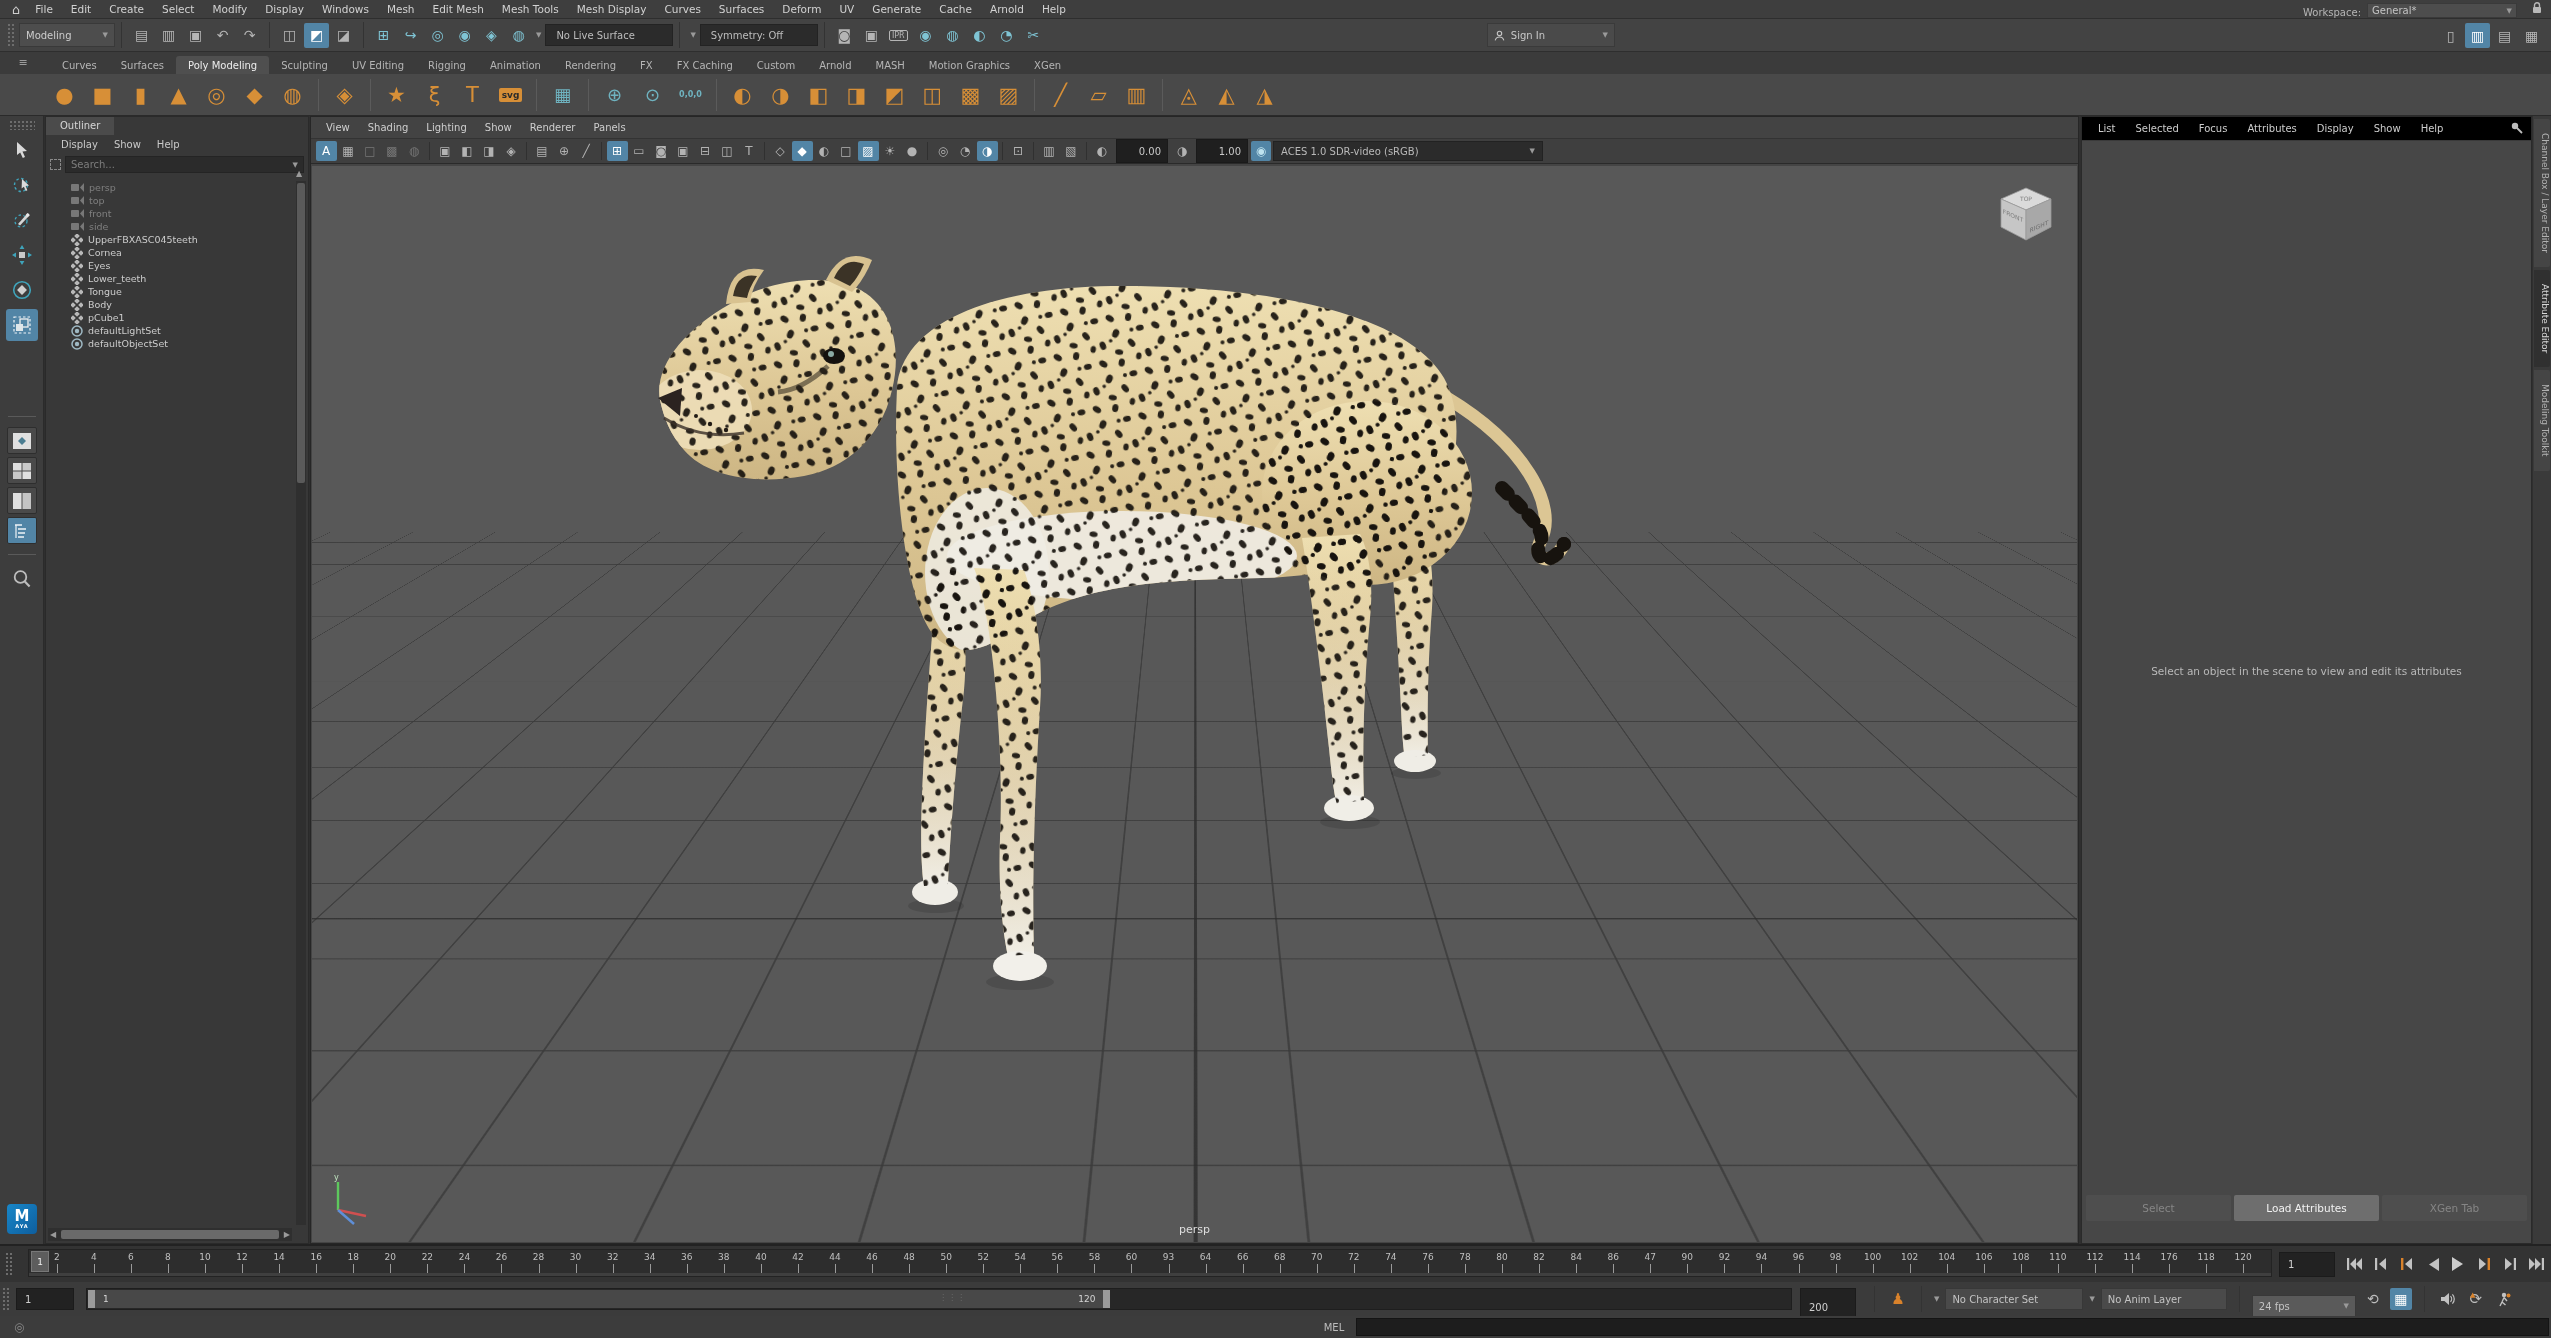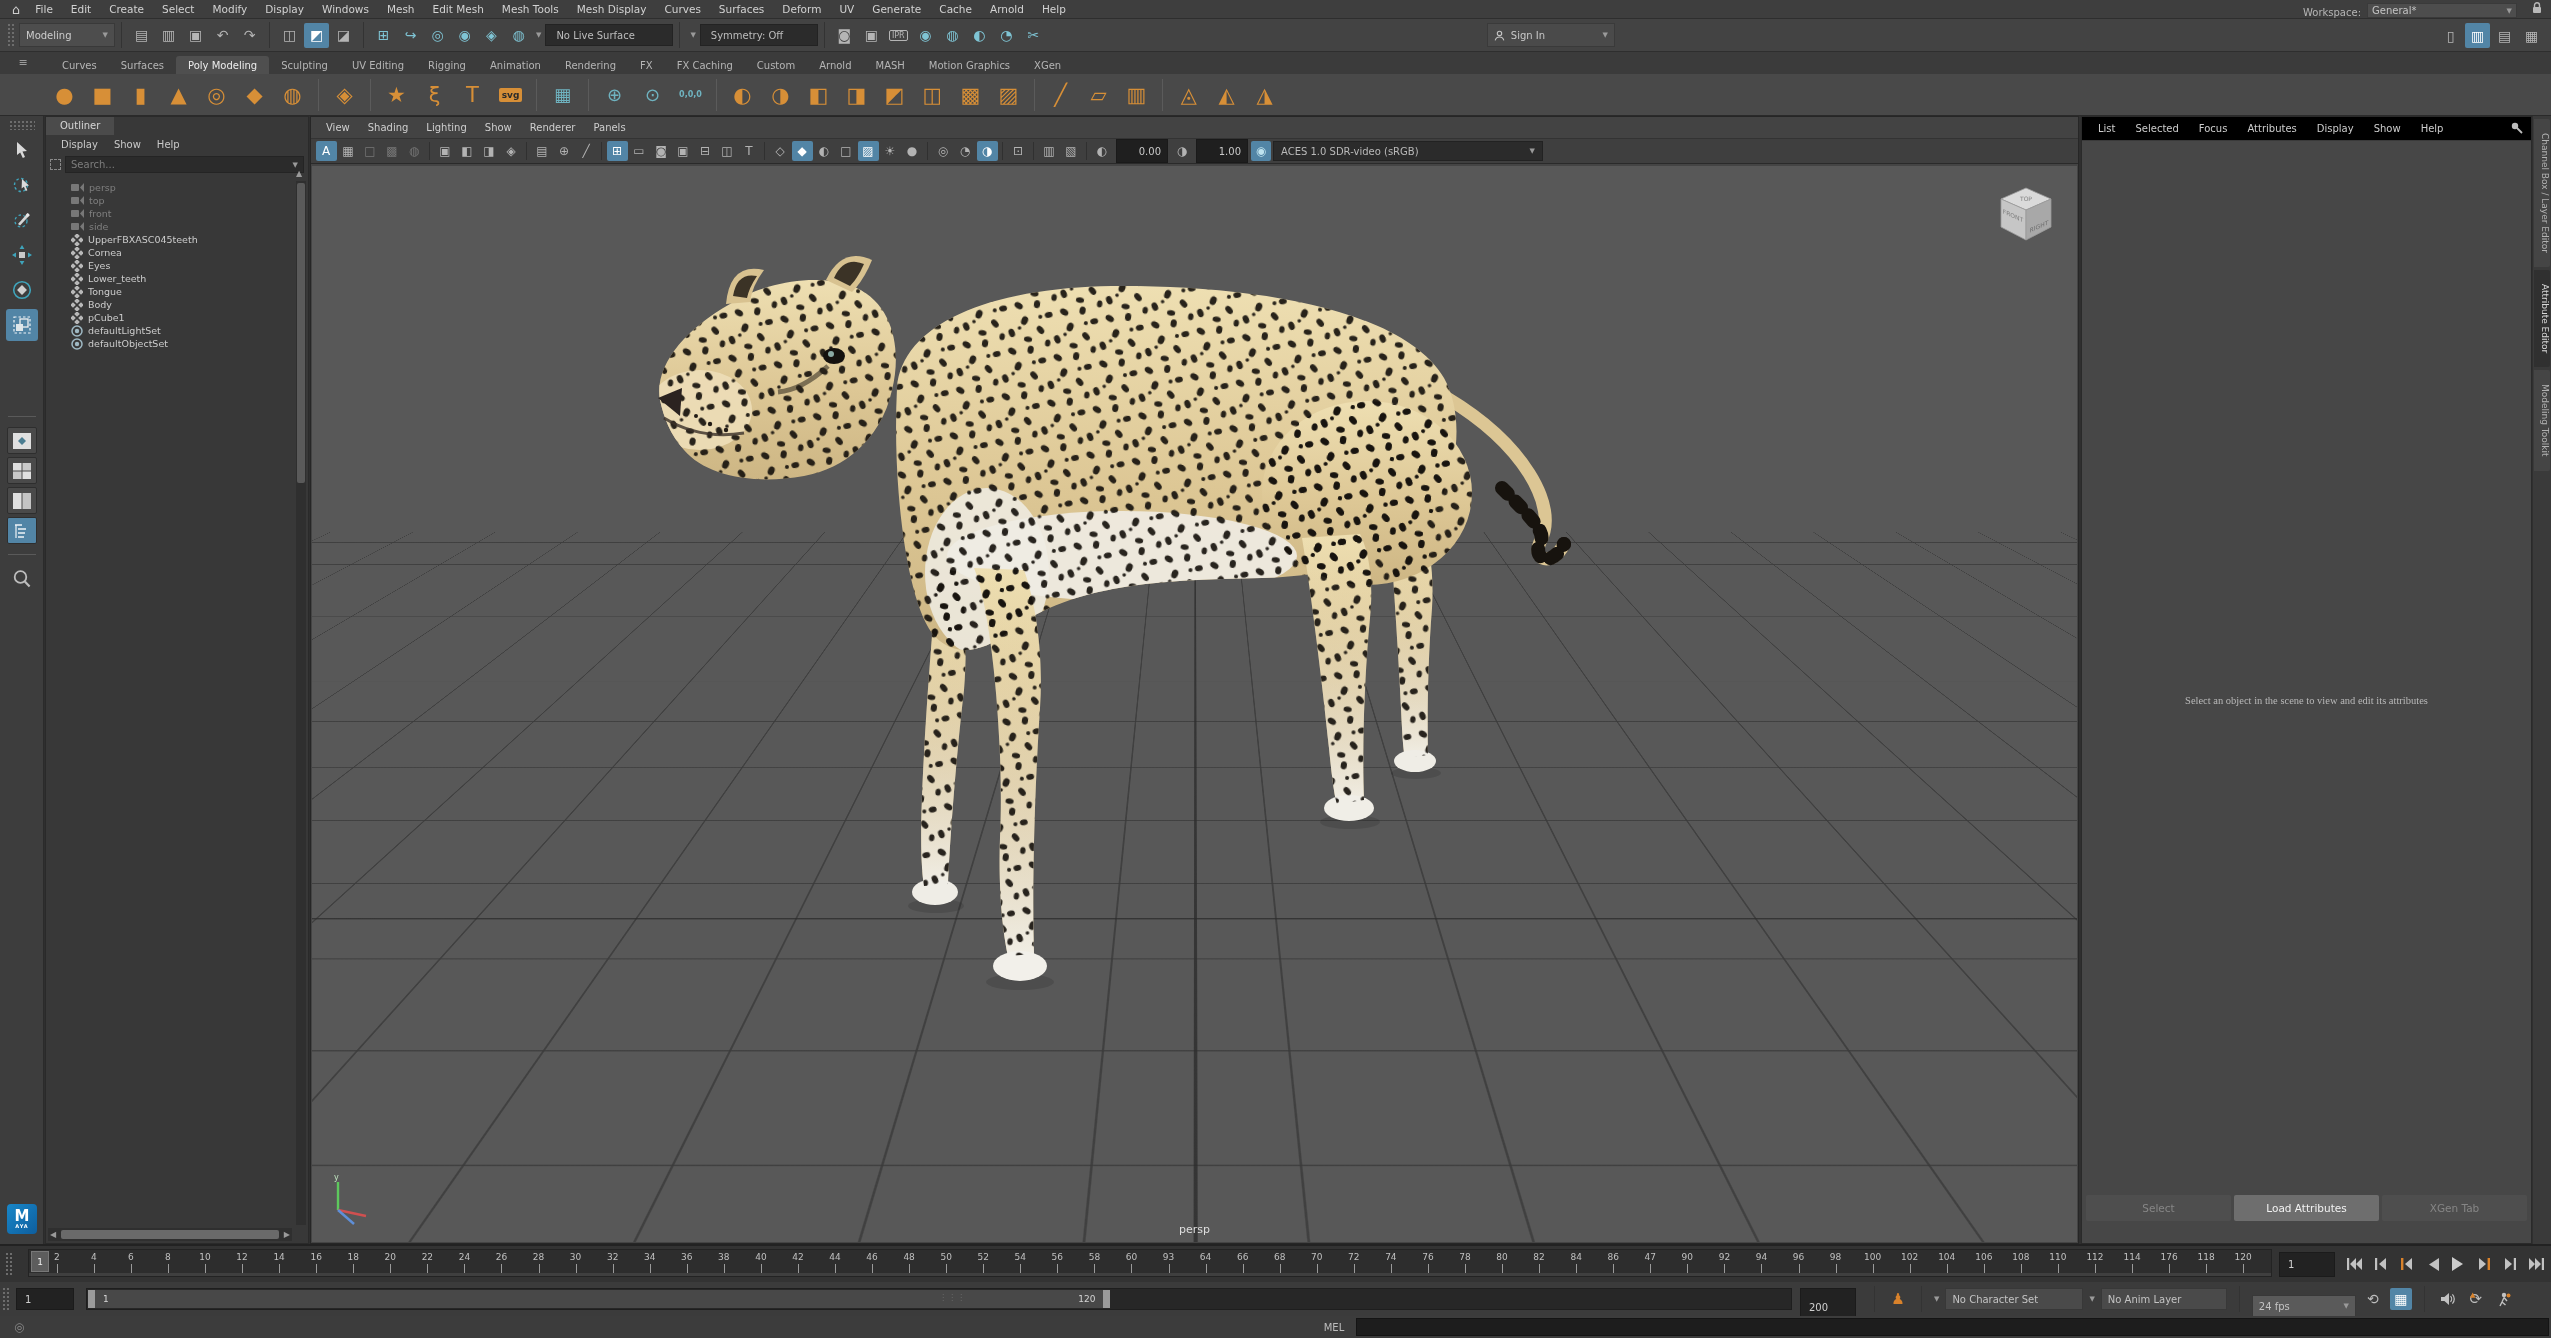--- a/index.html
+++ b/index.html
@@ -95,21 +95,21 @@
 #persp-label { position:absolute; left:50%; bottom:6px; transform:translateX(-50%); color:#dedede; font-size:11px; }
 #viewcube { position:absolute; right:18px; top:16px; }
 #axis-gizmo { position:absolute; left:10px; bottom:16px; }
 #leopard { position:absolute; left:290px; top:72px; }
 
 
 #ae { position:absolute; left:2081px; top:116px; width:451px; height:1128px; background:#474747; border:1px solid #2a2a2a; z-index:20; }
 #ae-menus { height:24px; display:flex; align-items:center; padding-left:6px; background:#000000; border-bottom:1px solid #3a3a3a; }
 #ae-menus .menu-item { padding:0 10px; color:#cdcdcd; }
 #ae-pin { position:absolute; right:8px; top:4px; }
-#ae-msg { position:absolute; left:0; right:0; top:578px; text-align:center; color:#b9b9b9; font-size:10.5px;font-family:Liberation Serif, serif; }
+#ae-msg { position:absolute; left:0; right:0; top:548px; text-align:center; color:#b9b9b9; font-size:10.5px; }
 #ae-buttons { position:absolute; left:4px; right:4px; bottom:22px; height:26px; display:flex; gap:3px; }
 .ae-btn { flex:1; display:flex; align-items:center; justify-content:center; font-size:10.5px; border-radius:2px; }
 .ae-btn.on { background:#6e6e6e; color:#f2f2f2; }
 .ae-btn.off { background:#4e4e4e; color:#868686; }
 
 
 #sidetabs { position:absolute; left:2533px; top:116px; width:18px; height:1128px; background:#3a3a3a; z-index:20; }
 .side-tab { writing-mode:vertical-rl; font-size:9px; color:#b2b2b2; background:#454545; padding:14px 0; margin:3px 1px; text-align:center; width:16px; border-radius:0 2px 2px 0; }
 .side-tab.active { background:#303030; color:#d8d8d8; }
 

